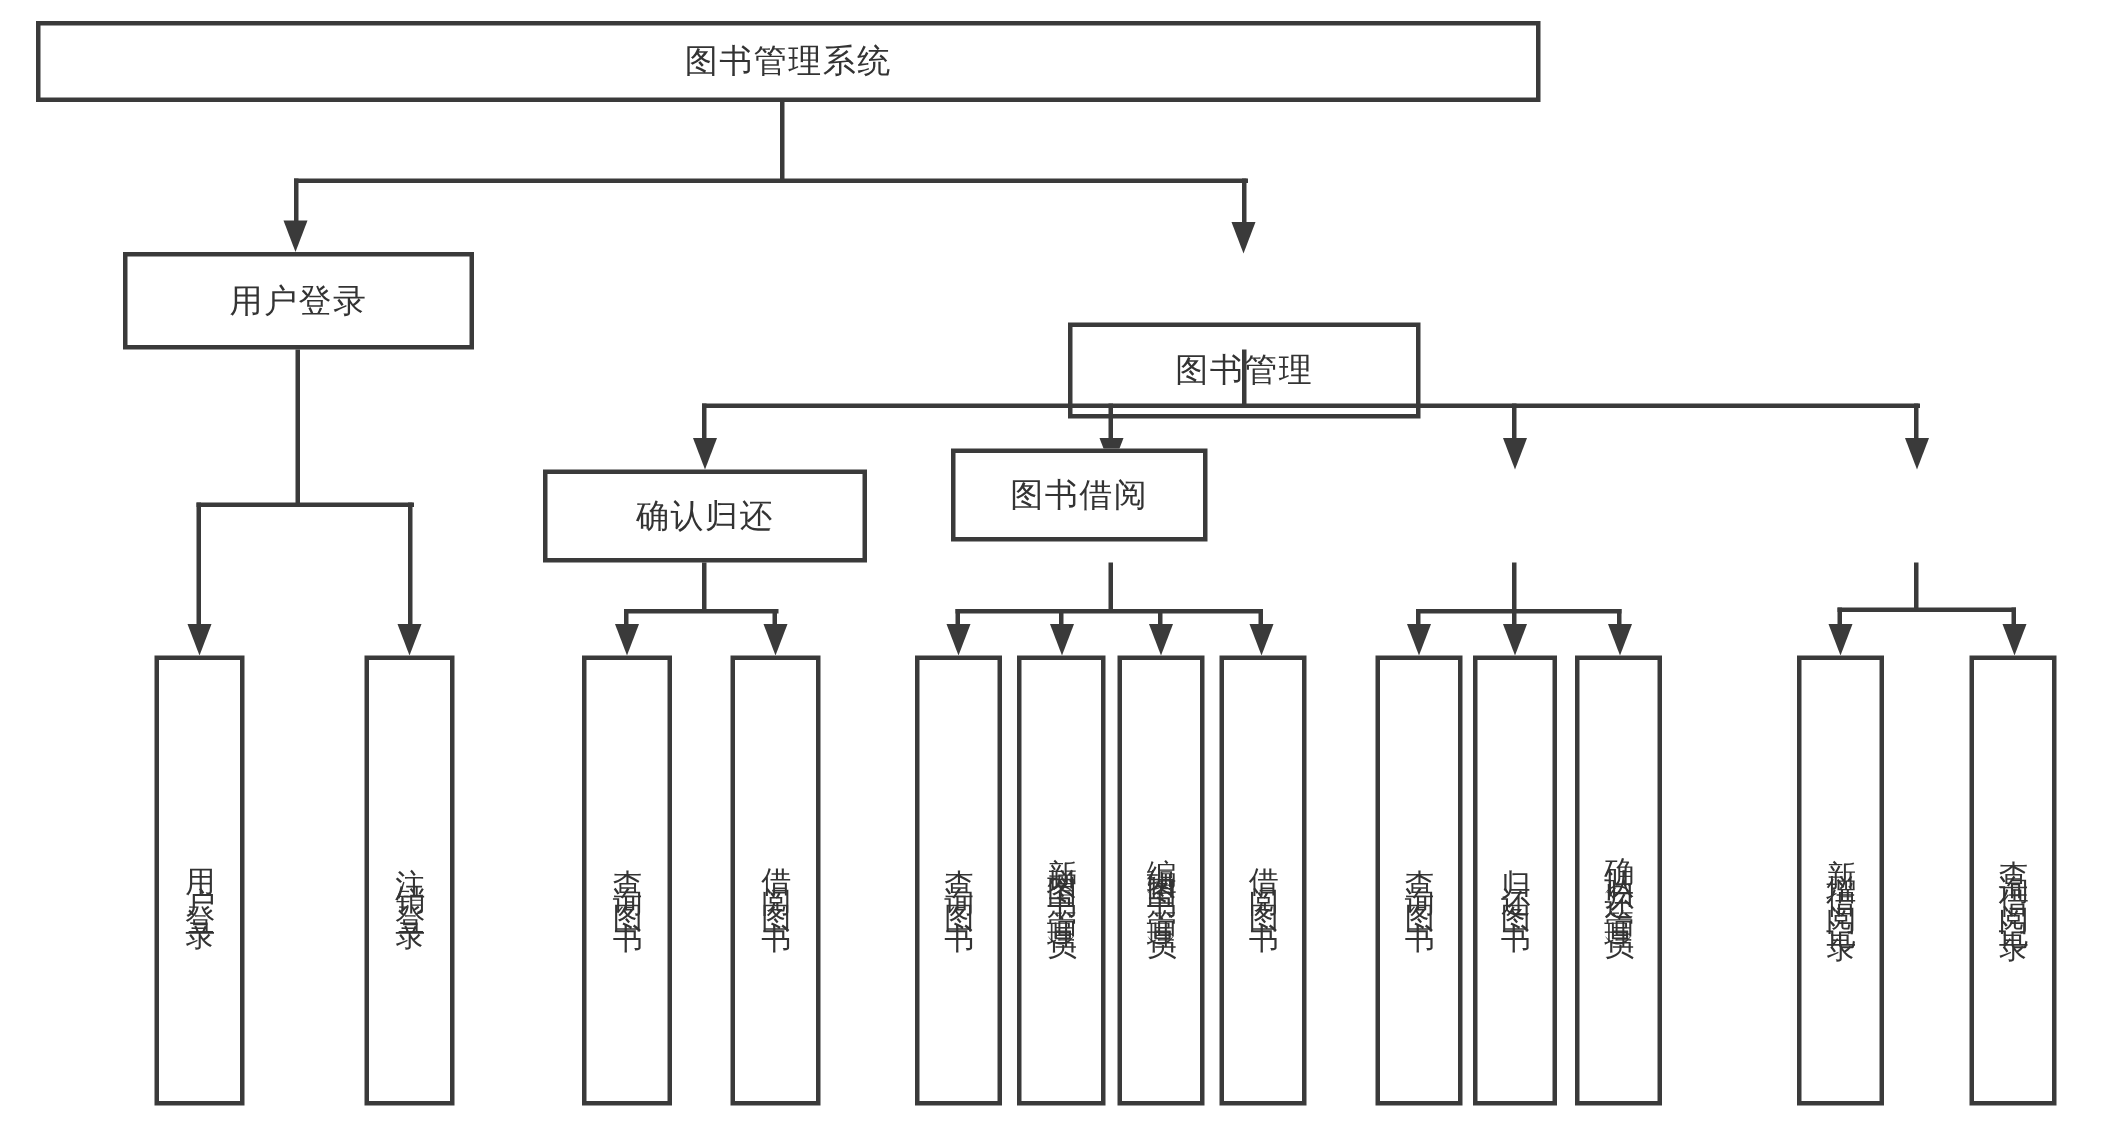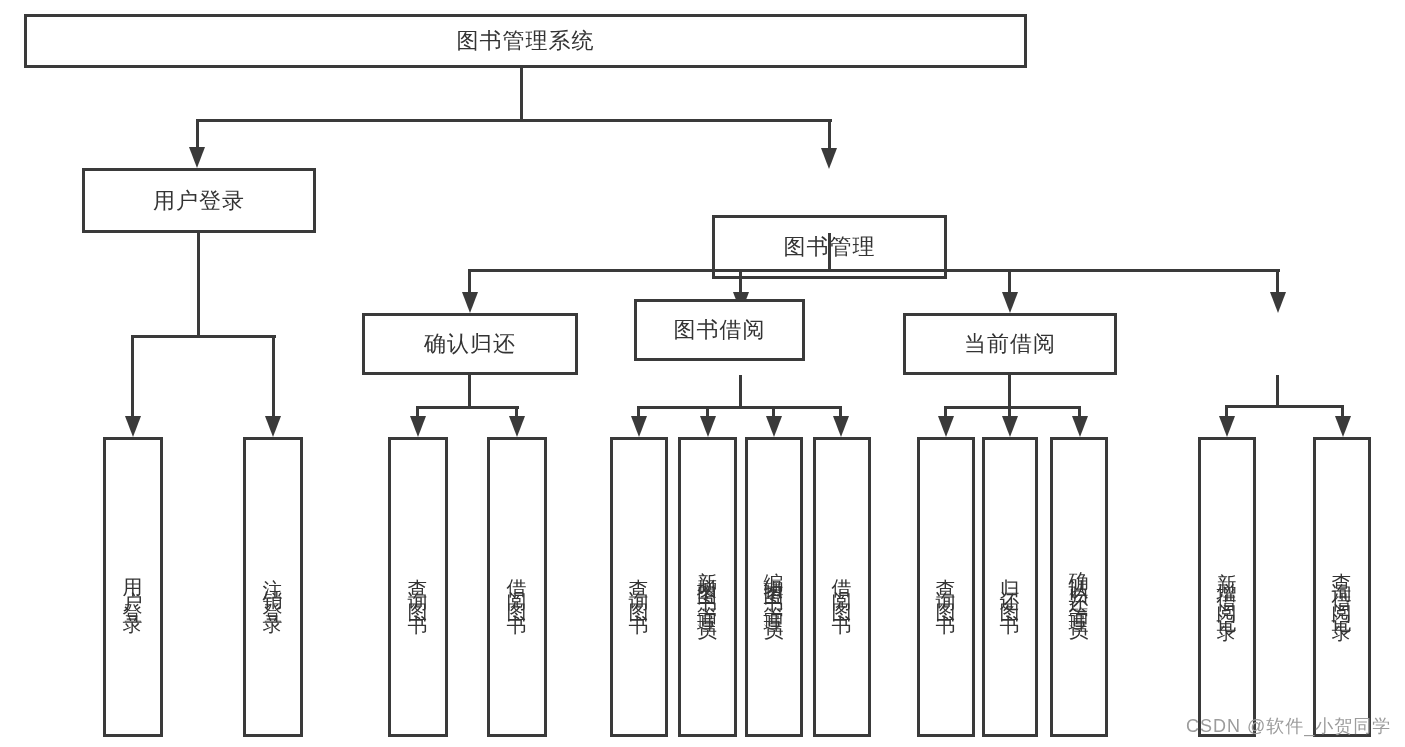--- a/index.html
+++ b/index.html
@@ -63,21 +63,20 @@
   <div class="arw" style="left:462px;top:292px;"></div>
   <div class="vl" style="left:739px;top:269px;height:26px;"></div>
   <div class="arw" style="left:733px;top:292px;"></div>
   <div class="vl" style="left:1008px;top:269px;height:26px;"></div>
   <div class="arw" style="left:1002px;top:292px;"></div>
   <div class="vl" style="left:1276px;top:269px;height:26px;"></div>
   <div class="arw" style="left:1270px;top:292px;"></div>
 
   <div class="box" style="left:362px;top:313px;width:216px;height:62px;">确认归还</div>
   <div class="box" style="left:634px;top:299px;width:171px;height:62px;">图书借阅</div>
-  <div class="box" style="left:903px;top:313px;width:214px;height:62px;">当前借阅</div>
 
   <div class="vl" style="left:468px;top:375px;height:33px;"></div>
   <div class="hl" style="left:416px;top:406px;width:103px;"></div>
   <div class="vl" style="left:416px;top:406px;height:12px;"></div>
   <div class="arw" style="left:410px;top:416px;"></div>
   <div class="vl" style="left:515px;top:406px;height:12px;"></div>
   <div class="arw" style="left:509px;top:416px;"></div>
 
   <div class="vl" style="left:739px;top:375px;height:33px;"></div>
   <div class="hl" style="left:637px;top:406px;width:205px;"></div>
@@ -143,15 +142,14 @@
     <span class="vtext v9">确认归还（管理员）</span>
   </div>
 
   <div class="box tall" style="left:1198px;width:58px;">
     <span class="vtext v6">新增借阅记录</span>
   </div>
   <div class="box tall" style="left:1313px;width:58px;">
     <span class="vtext v6">查询借阅记录</span>
   </div>
 
-  <div class="watermark">CSDN @软件_小贺同学</div>
 
 </div>
 
 </body></html>

